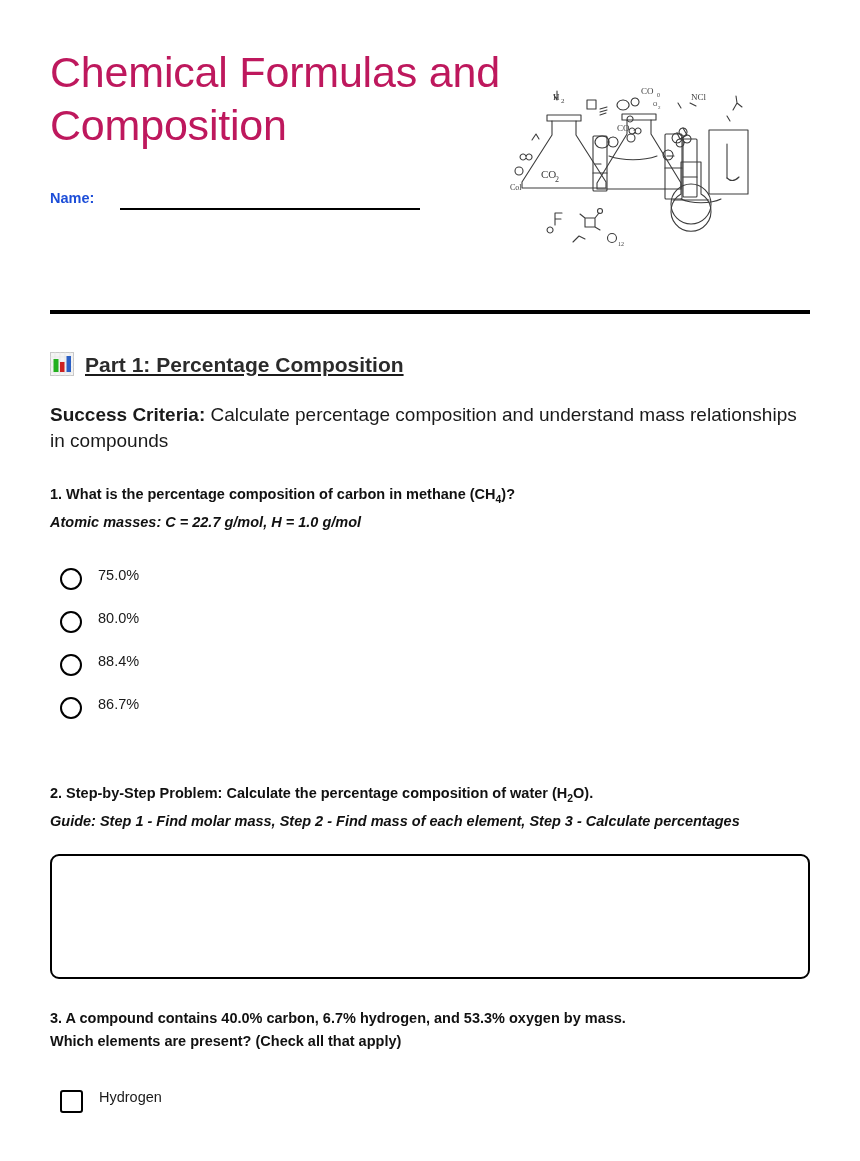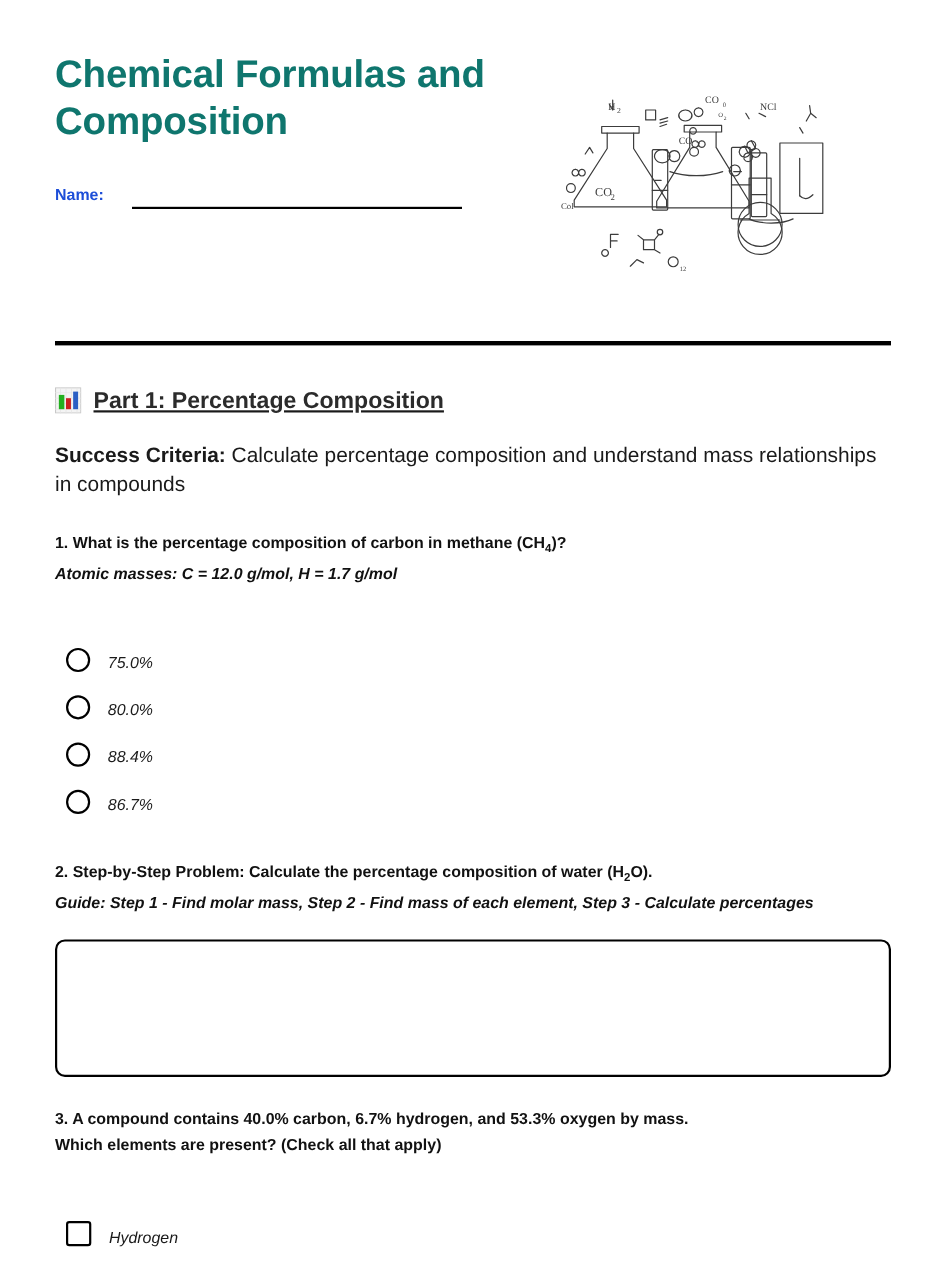--- a/index.html
+++ b/index.html
@@ -24,24 +24,24 @@
   }
 
   
   .header {
     position: relative;
     padding-top: 46px;
     height: 250px;
     box-sizing: border-box;
   }
   .worksheet-title {
-    font-size: 35px;
-    font-weight: bold;
+    font-size: 43px;
+    font-weight: normal;
     line-height: 1.24;
-    color: #0f766e;
+    color: #be185d;
     letter-spacing: -0.2px;
     max-width: 470px;
     margin: 0;
   }
   .fields {
     margin-top: 20px;
   }
   .field-row {
     display: flex;
     align-items: flex-end;
@@ -127,25 +127,24 @@
     color: #111111;
     line-height: 1.55;
     margin: 3px 0 0 0;
   }
   sub { font-size: 0.72em; }
 
   
   .options { margin-top: 34px; }
   .option-row {
     display: flex;
-    align-items: flex-end;
+    align-items: flex-start;
     height: 43px;
     gap: 16px;
     padding-left: 10px;
-    font-style: italic;
   }
   .radio-mark {
     width: 22px;
     height: 22px;
     border: 2.6px solid #000000;
     border-radius: 50%;
     box-sizing: border-box;
     flex: none;
     background: #ffffff;
   }
@@ -289,21 +288,21 @@
   </div>
 
   <div class="success-criteria">
     <span class="lead">Success Criteria:</span><span> Calculate percentage composition and understand mass relationships in compounds</span>
   </div>
 
   <div class="question-block">
     <p class="question-text">
       <span>1.</span><span> What is the percentage composition of carbon in methane (CH</span><sub>4</sub><span>)?</span>
     </p>
-    <p class="question-sub">Atomic masses: C = 12.0 g/mol, H = 1.7 g/mol</p>
+    <p class="question-sub">Atomic masses: C = 22.7 g/mol, H = 1.0 g/mol</p>
 
     <div class="options">
       <div class="option-row">
         <span class="radio-mark"></span>
         <span class="option-label">75.0%</span>
       </div>
       <div class="option-row">
         <span class="radio-mark"></span>
         <span class="option-label">80.0%</span>
       </div>

